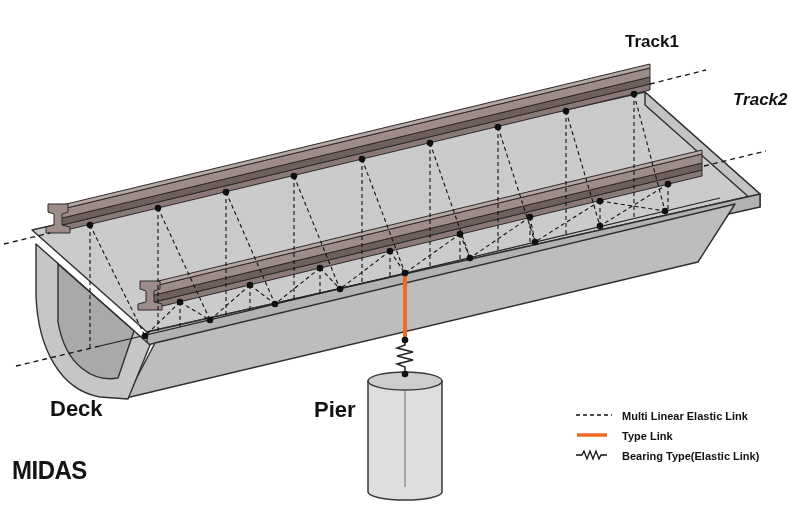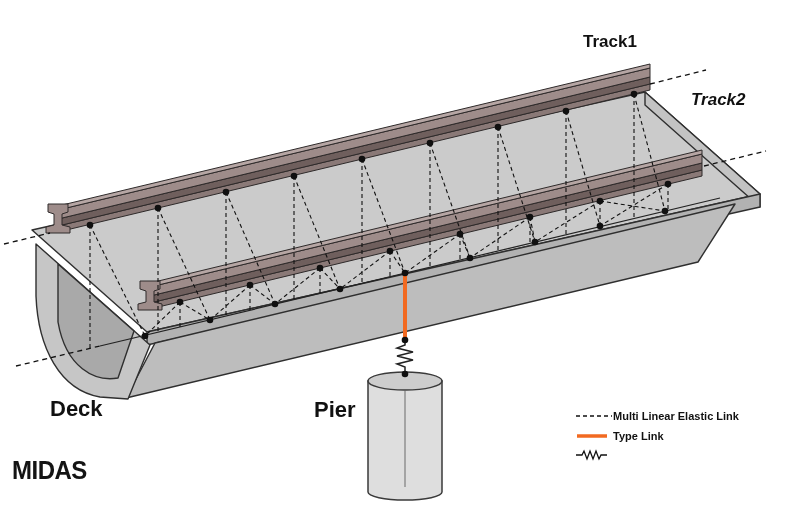--- a/index.html
+++ b/index.html
@@ -2,24 +2,24 @@
 <html><head>
 <meta charset="utf-8">
 <style>
   html,body{margin:0;padding:0;background:#ffffff;}
   .canvas{
     position:relative;width:800px;height:505px;background:#ffffff;
     font-family:"Liberation Sans",sans-serif;overflow:hidden;
   }
   .scene{position:absolute;left:0;top:0;}
   .label{position:absolute;font-weight:bold;color:#111;white-space:nowrap;}
-  .lbl-track{font-size:17px;}
+  .lbl-track{font-size:17px;margin-left:42px;}
   .lbl-big{font-size:22px;}
   .legend{position:absolute;left:575px;top:410px;display:flex;flex-direction:column;gap:8px;}
-  .legend-row{display:flex;align-items:center;}
+  .legend-row{display:flex;align-items:flex-start;gap:9px;}
   .legend-icon{flex:0 0 38px;width:38px;height:10px;display:flex;align-items:center;}
   .legend-text{font-size:11px;font-weight:bold;color:#111;white-space:nowrap;}
   .logo{
     position:absolute;left:12px;top:456px;font-size:24px;font-weight:bold;
     color:#141414;letter-spacing:-0.5px;transform:scaleY(1.08);
   }
 </style>
 </head>
 <body>
 
@@ -173,18 +173,19 @@
           </svg>
       </span>
       <span class="legend-text">Type Link</span>
     </div>
     <div class="legend-row">
       <span class="legend-icon">
         <svg width="38" height="12" viewBox="0 0 38 12">
             <polyline points="1,6 7,6 9,2 12,10 15,2 18,10 21,2 24,10 26,6 32,6" fill="none" stroke="#111" stroke-width="1.3"></polyline>
           </svg>
       </span>
+      <span class="legend-text">Bearing Type(Elastic Link)</span>
     </div>
   </div>
 
   <div class="logo">MIDAS</div>
 
 </div>
 
 </body></html>

